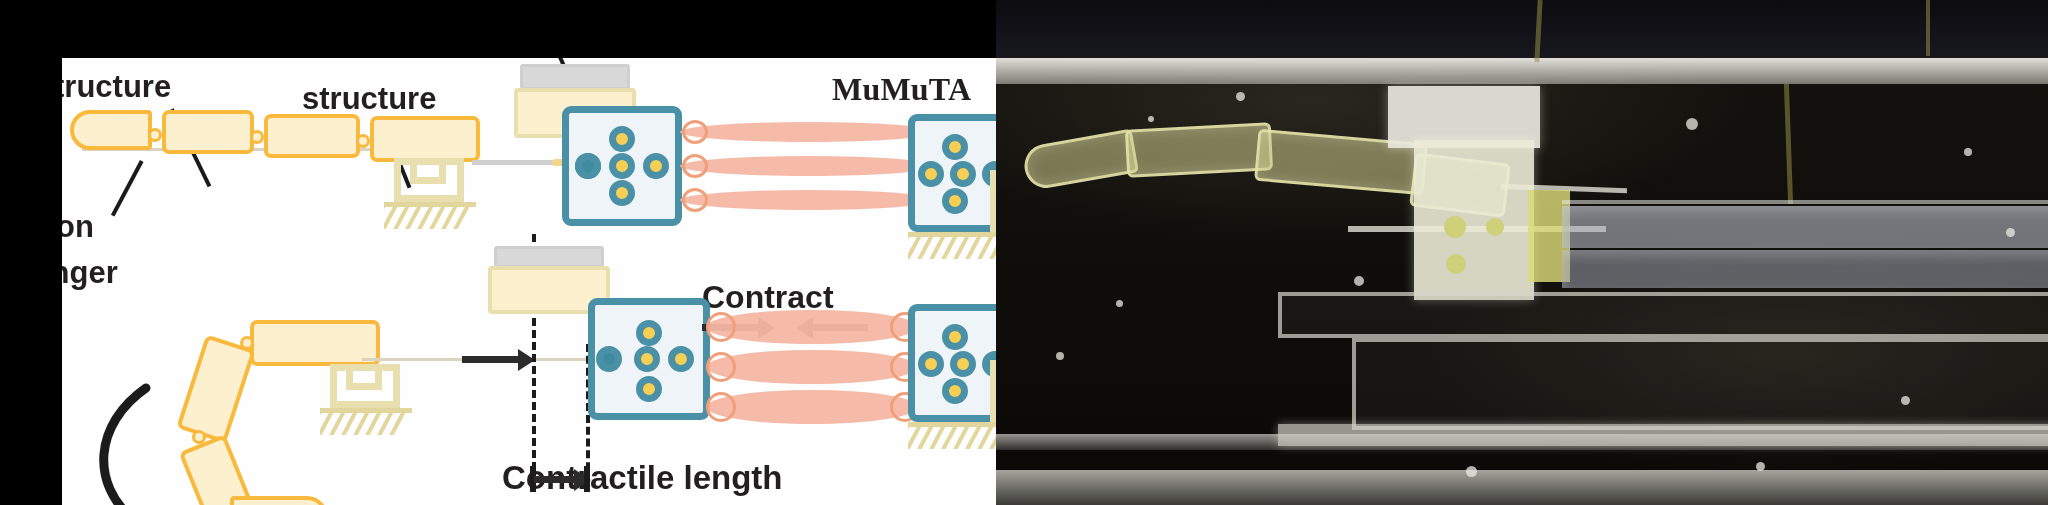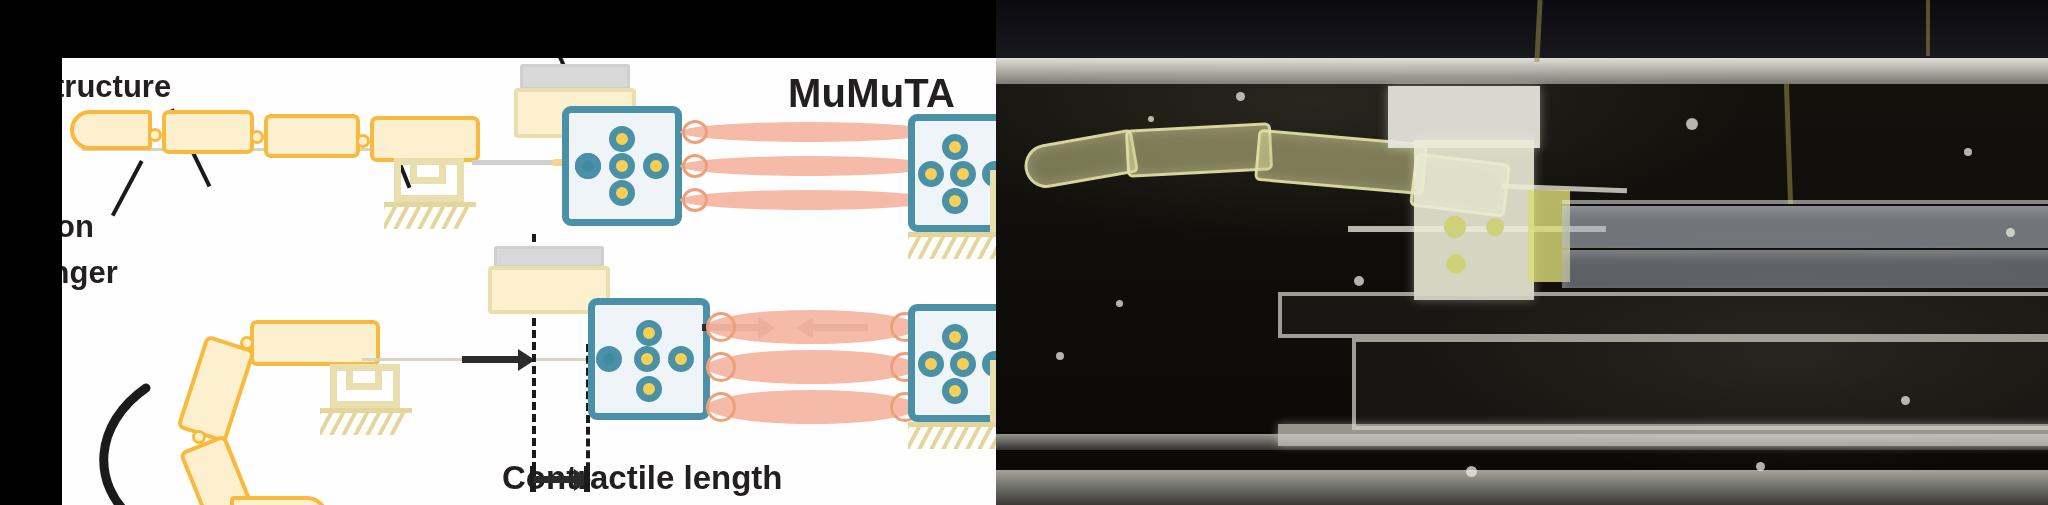--- a/index.html
+++ b/index.html
@@ -89,23 +89,25 @@
 
 <div id="root">
 
   <div id="schematic">
 
     <div class="lbl" style="left:-8px;top:12px;font-size:31px;">tructure</div>
 
     <div class="lbl" style="left:-6px;top:152px;font-size:31px;">on</div>
     <div class="lbl" style="left:-20px;top:198px;font-size:31px;">inger</div>
 
-
-    <div class="lbl" style="left:726px;top:14px;font-size:40px;letter-spacing:.2px;">MuMuTA</div>
-
+    <div class="lbl" style="left:240px;top:24px;font-size:31px;">structure</div>
+
+    <div class="lbl" style="left:770px;top:14px;font-size:32px;letter-spacing:.2px;font-family:Liberation Serif, serif;">MuMuTA</div>
+
+    <div class="lbl" style="left:640px;top:222px;font-size:32px;">Contract</div>
 
     <div class="lbl thin" style="left:440px;top:402px;font-size:33px;">Contractile length</div>
 
     <div class="leader" style="left:108px;top:52px;width:4px;height:86px;transform:rotate(-26deg);"></div>
     <div class="leader" style="left:78px;top:102px;width:4px;height:62px;transform:rotate(28deg);"></div>
     <div class="leader" style="left:318px;top:62px;width:4px;height:74px;transform:rotate(-22deg);"></div>
     <div class="leader" style="left:490px;top:-14px;width:4px;height:72px;transform:rotate(-24deg);"></div>
 
     <div class="boneline" style="left:20px;top:90px;width:350px;"></div>
 

